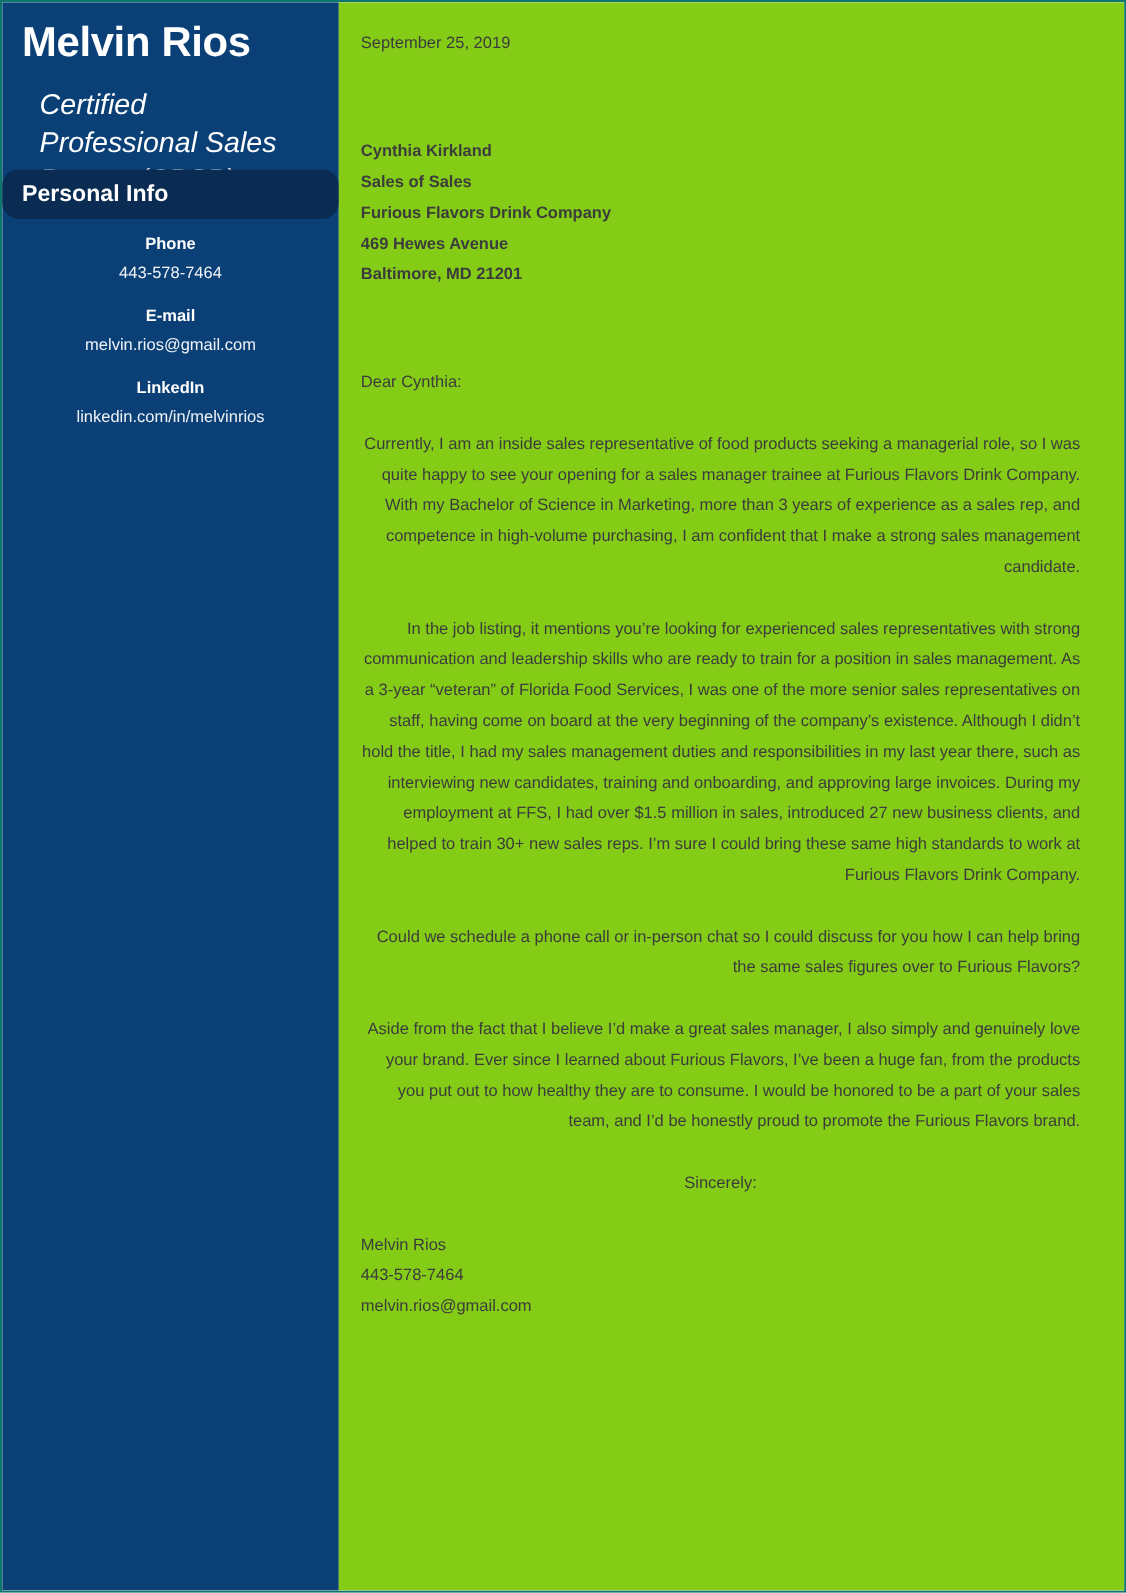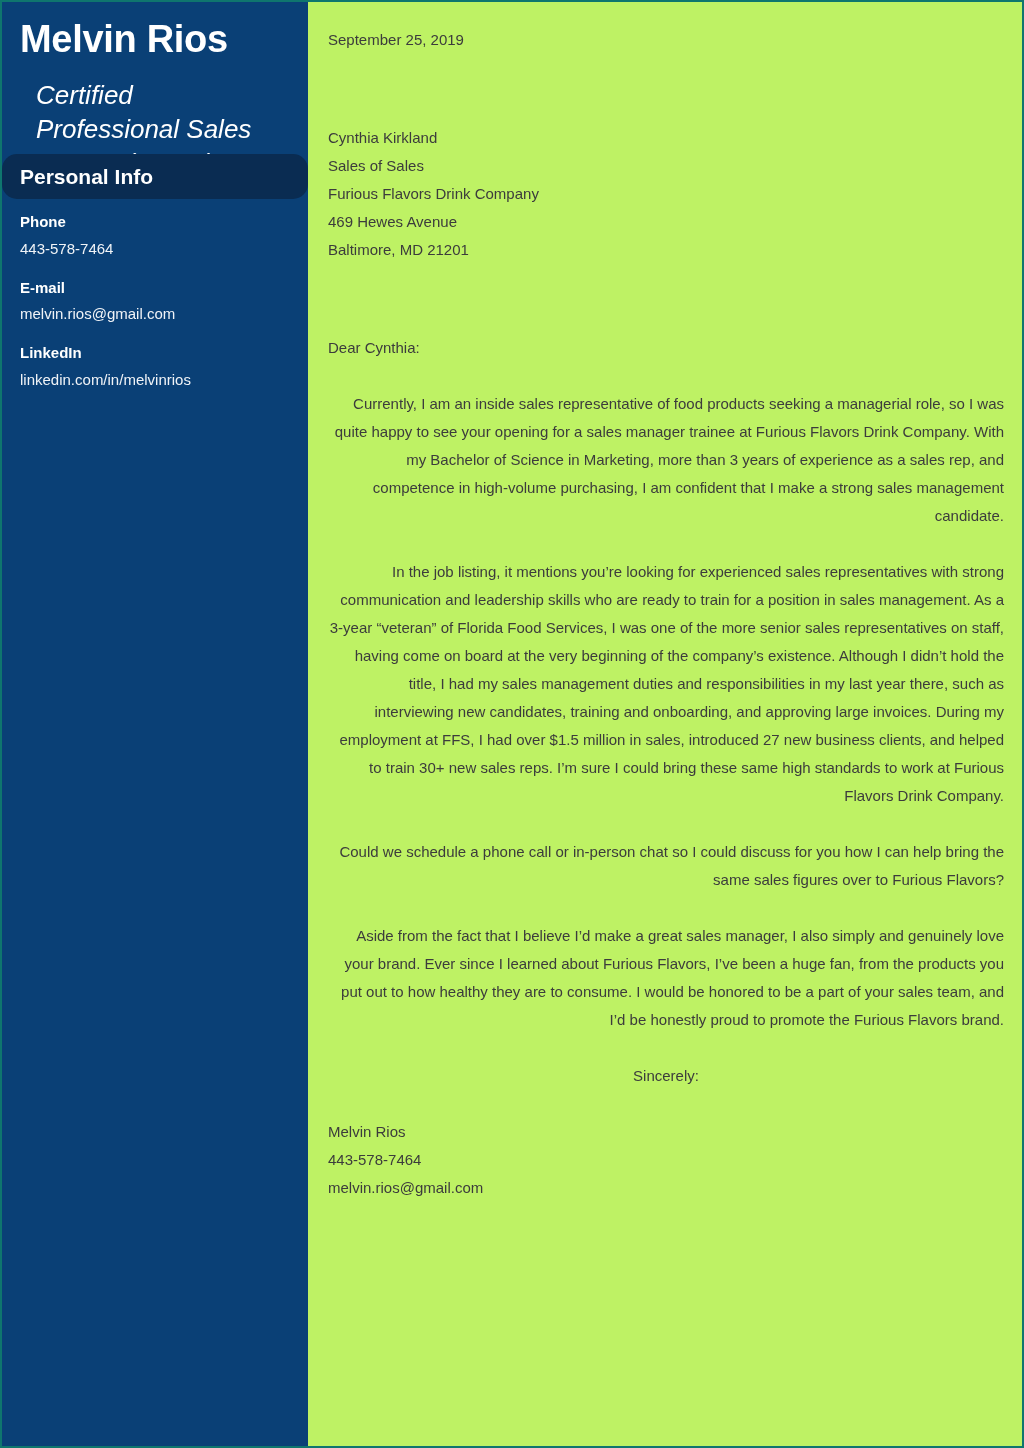--- a/index.html
+++ b/index.html
@@ -71,20 +71,21 @@
   .contact-list {
     position: absolute;
     left: 0;
     top: 209px;
     width: 306px;
     box-sizing: border-box;
     padding: 0 18px;
   }
   .contact-item {
     margin-bottom: 18px;
+    text-align: center;
   }
   .contact-label {
     font-size: 15px;
     font-weight: bold;
     color: #ffffff;
     line-height: 1.5;
     margin-bottom: 4px;
   }
   .contact-value {
     font-size: 15px;
@@ -93,34 +94,35 @@
     line-height: 1.4;
     word-break: break-word;
   }
   
   .letter {
     position: absolute;
     left: 306px;
     top: 0;
     right: 0;
     height: 100%;
-    background: #bef264;
-    box-sizing: border-box;
-    padding: 24px 18px 0 20px;
+    background: #84cc16;
+    box-sizing: border-box;
+    padding: 24px 40px 0 20px;
     color: #3c3c3c;
     font-size: 15px;
     line-height: 28px;
   }
   .letter-date {
     margin: 0 0 0 0;
     font-size: 15px;
     line-height: 28px;
   }
   .recipient {
     margin-top: 70px;
+    font-weight: bold;
   }
   .recipient-line {
     font-size: 15px;
     line-height: 28px;
   }
   .salutation {
     margin-top: 70px;
     font-size: 15px;
     line-height: 28px;
   }

